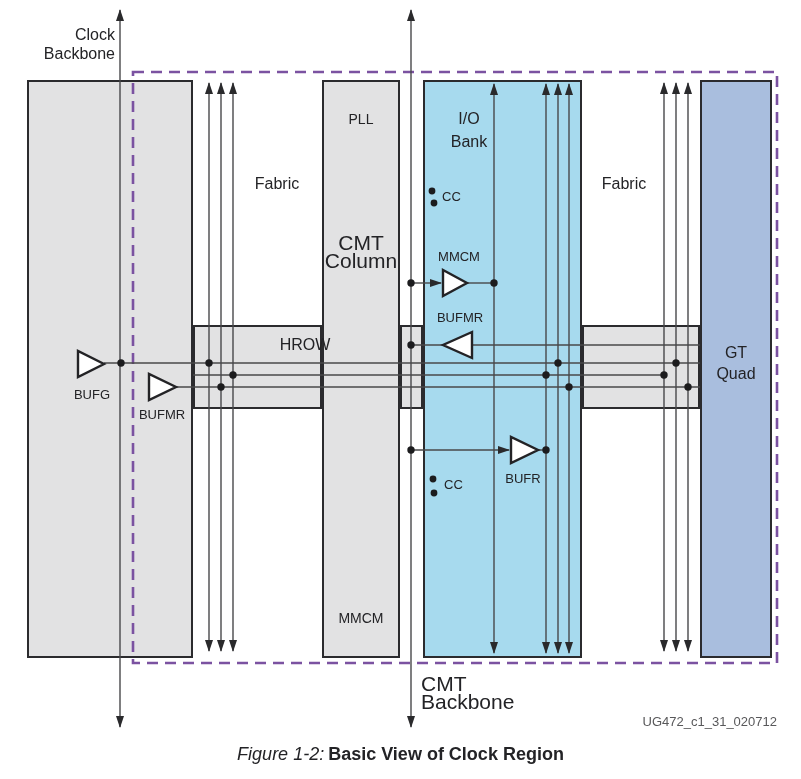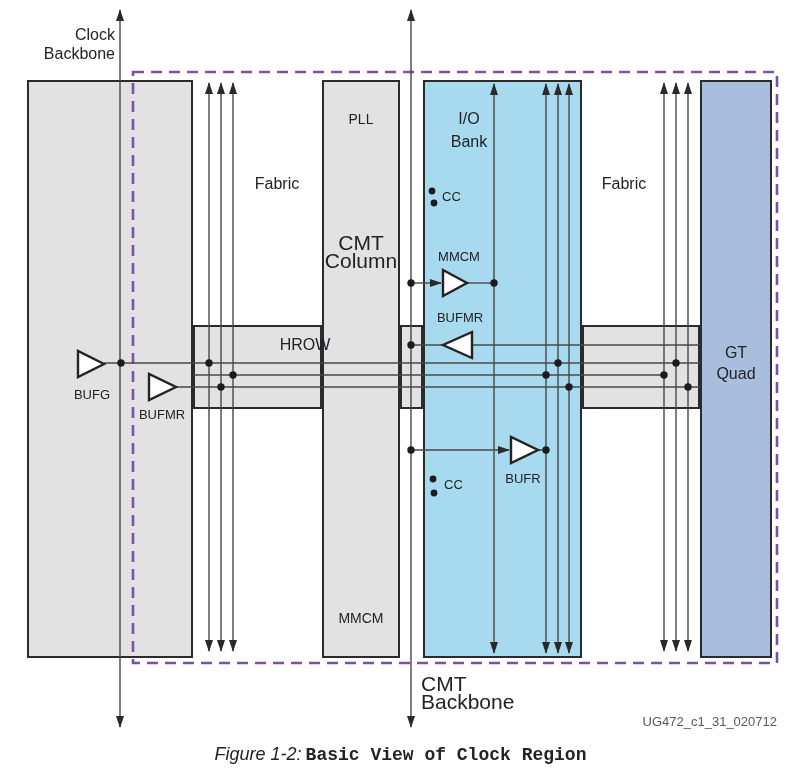--- a/index.html
+++ b/index.html
@@ -14,21 +14,21 @@
   .lbl-md{font-size:21px;line-height:18px;}
   .lbl-sm{font-size:14px;}
   .lbl-buf{font-size:13px;}
   .two-line{line-height:19px;}
   .io-two{line-height:23px;padding-left:11px;}
   .gt-two{line-height:21px;}
   .watermark{position:absolute;left:627px;top:714px;width:150px;text-align:right;
     font-size:13px;color:var(--watermark,#58585a);}
   .caption{position:absolute;left:0;top:744px;width:801px;text-align:center;font-size:18px;}
   .cap-prefix{font-style:italic;}
-  .cap-title{font-weight:bold;margin-left:4px;font-family:Liberation Mono, monospace;}
+  .cap-title{font-weight:bold;margin-left:4px;}
 </style>
 </head>
 <body>
 
 <div class="diagram">
 
   <div>
       <div class="blk" style="left: 27px; top: 80px; width: 166px; height: 578px; background: rgb(226, 226, 227);"></div>
       <div class="blk" style="left: 322px; top: 80px; width: 78px; height: 578px; background: rgb(226, 226, 227);"></div>
       <div class="blk" style="left: 423px; top: 80px; width: 159px; height: 578px; background: rgb(167, 218, 238);"></div>

